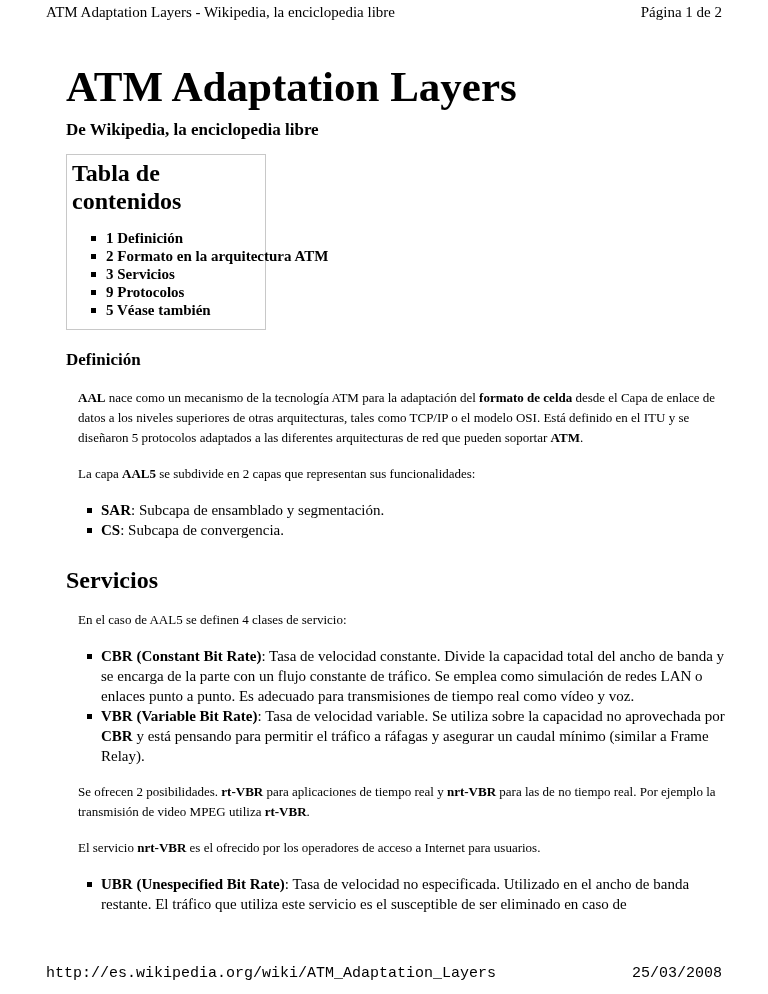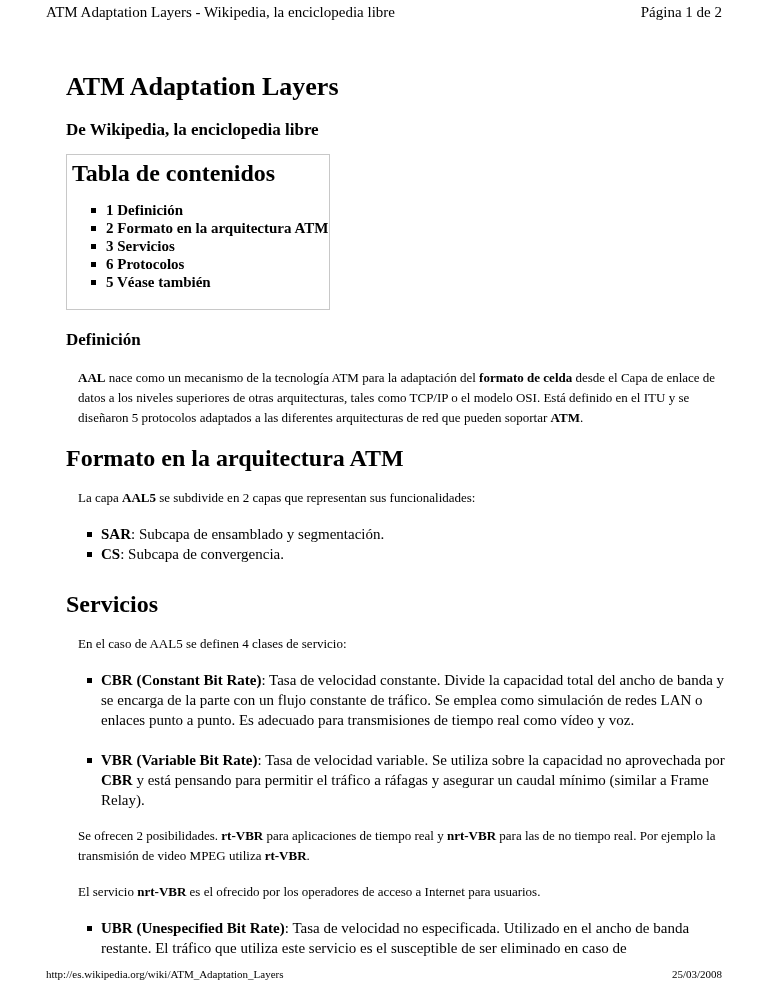--- a/index.html
+++ b/index.html
@@ -25,49 +25,50 @@
       line-height: 24px;
       display: flex;
       justify-content: space-between;
       text-align: center;
     }
     .page-footer {
       position: absolute;
       top: 962px;
       left: 46px;
       right: 46px;
-      font-size: 11px;
+      font-size: 15px;
       line-height: 24px;
       display: flex;
       justify-content: space-between;
+      font-family: Liberation Mono, monospace;
     }
     .content {
       position: absolute;
       left: 66px;
       top: 64px;
       width: 670px;
     }
     h1.title {
-      font-size: 26px;
+      font-size: 43px;
       font-weight: bold;
       margin: 0;
       line-height: 46px;
       letter-spacing: 0;
     }
     .subtitle {
       font-size: 17px;
       font-weight: bold;
       margin-top: 10px;
       line-height: 20px;
     }
     .toc {
       margin-top: 14px;
       border: 1px solid #c8c8c8;
-      width: 264px;
-      padding: 4px 0 18px 5px;
+      width: 200px;
+      padding: 4px 0 10px 5px;
       box-sizing: border-box;
     }
     .toc-title {
       font-size: 24px;
       font-weight: bold;
       line-height: 28px;
       margin: 0;
     }
     .toc ul {
       list-style: none;
@@ -114,50 +115,49 @@
       margin: 16px 0 0 0;
       padding: 0 0 0 21px;
     }
     ul.bul li {
       font-size: 15px;
       line-height: 20px;
       position: relative;
       padding-left: 14px;
     }
     ul.bul li .bullet { top: 8px; }
-    ul.bul.spaced li + li { margin-top: 20px; }
+    ul.bul.spaced li + li { }
     b { font-weight: bold; }
   </style>
 </head>
 <body>
 
 <div class="page-header">
   <span>ATM Adaptation Layers - Wikipedia, la enciclopedia libre</span>
   <span>Página 1 de 2</span>
 </div>
 
 <div class="content">
   <h1 class="title">ATM Adaptation Layers</h1>
   <div class="subtitle">De Wikipedia, la enciclopedia libre</div>
 
   <div class="toc">
     <div class="toc-title">Tabla de contenidos</div>
     <ul>
       <li><span class="bullet"></span><span>1 Definición</span></li>
       <li><span class="bullet"></span><span>2 Formato en la arquitectura ATM</span></li>
       <li><span class="bullet"></span><span>3 Servicios</span></li>
-      <li><span class="bullet"></span><span>6 Protocolos</span></li>
+      <li><span class="bullet"></span><span>9 Protocolos</span></li>
       <li><span class="bullet"></span><span>5 Véase también</span></li>
     </ul>
   </div>
 
   <h3 class="section-small">Definición</h3>
   <p class="p-gap-lg"><b>AAL</b><span> nace como un mecanismo de la tecnología ATM para la adaptación del </span><b>formato de celda</b><span> desde el Capa de enlace de datos a los niveles superiores de otras arquitecturas, tales como TCP/IP o el modelo OSI. Está definido en el ITU y se diseñaron 5 protocolos adaptados a las diferentes arquitecturas de red que pueden soportar </span><b>ATM</b><span>.</span></p>
 
-  <h2 class="section">Formato en la arquitectura ATM</h2>
   <p class="p-gap-md"><span>La capa </span><b>AAL5</b><span> se subdivide en 2 capas que representan sus funcionalidades:</span></p>
   <ul class="bul">
     <li><span class="bullet"></span><b>SAR</b><span>: Subcapa de ensamblado y segmentación.</span></li>
     <li><span class="bullet"></span><b>CS</b><span>: Subcapa de convergencia.</span></li>
   </ul>
 
   <h2 class="section" style="margin-top:26px">Servicios</h2>
   <p class="p-gap-md">En el caso de AAL5 se definen 4 clases de servicio:</p>
   <ul class="bul spaced">
     <li><span class="bullet"></span><b>CBR (Constant Bit Rate)</b><span>: Tasa de velocidad constante. Divide la capacidad total del ancho de banda y se encarga de la parte con un flujo constante de tráfico. Se emplea como simulación de redes LAN o enlaces punto a punto. Es adecuado para transmisiones de tiempo real como vídeo y voz.</span></li>

